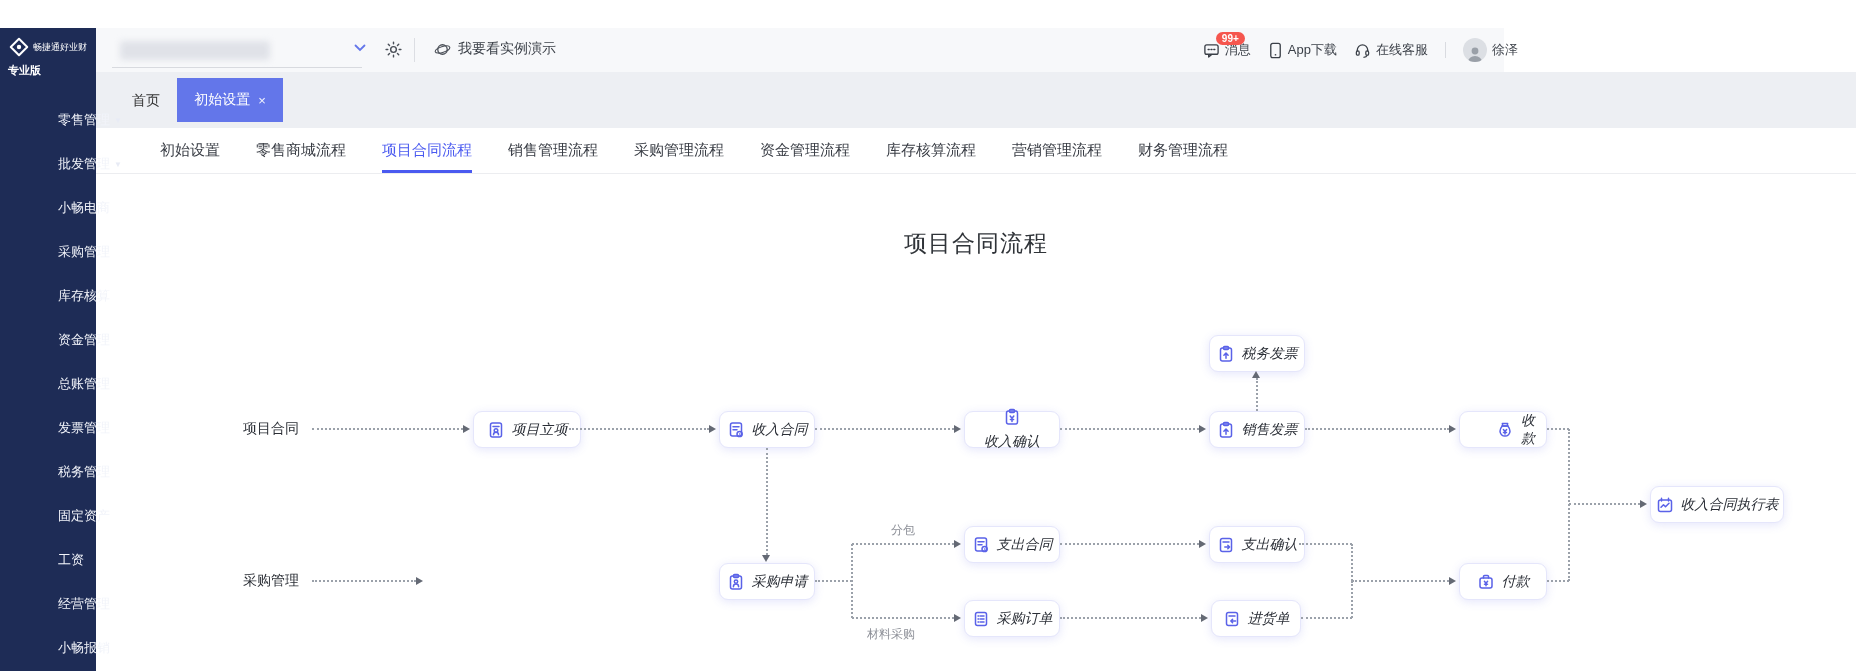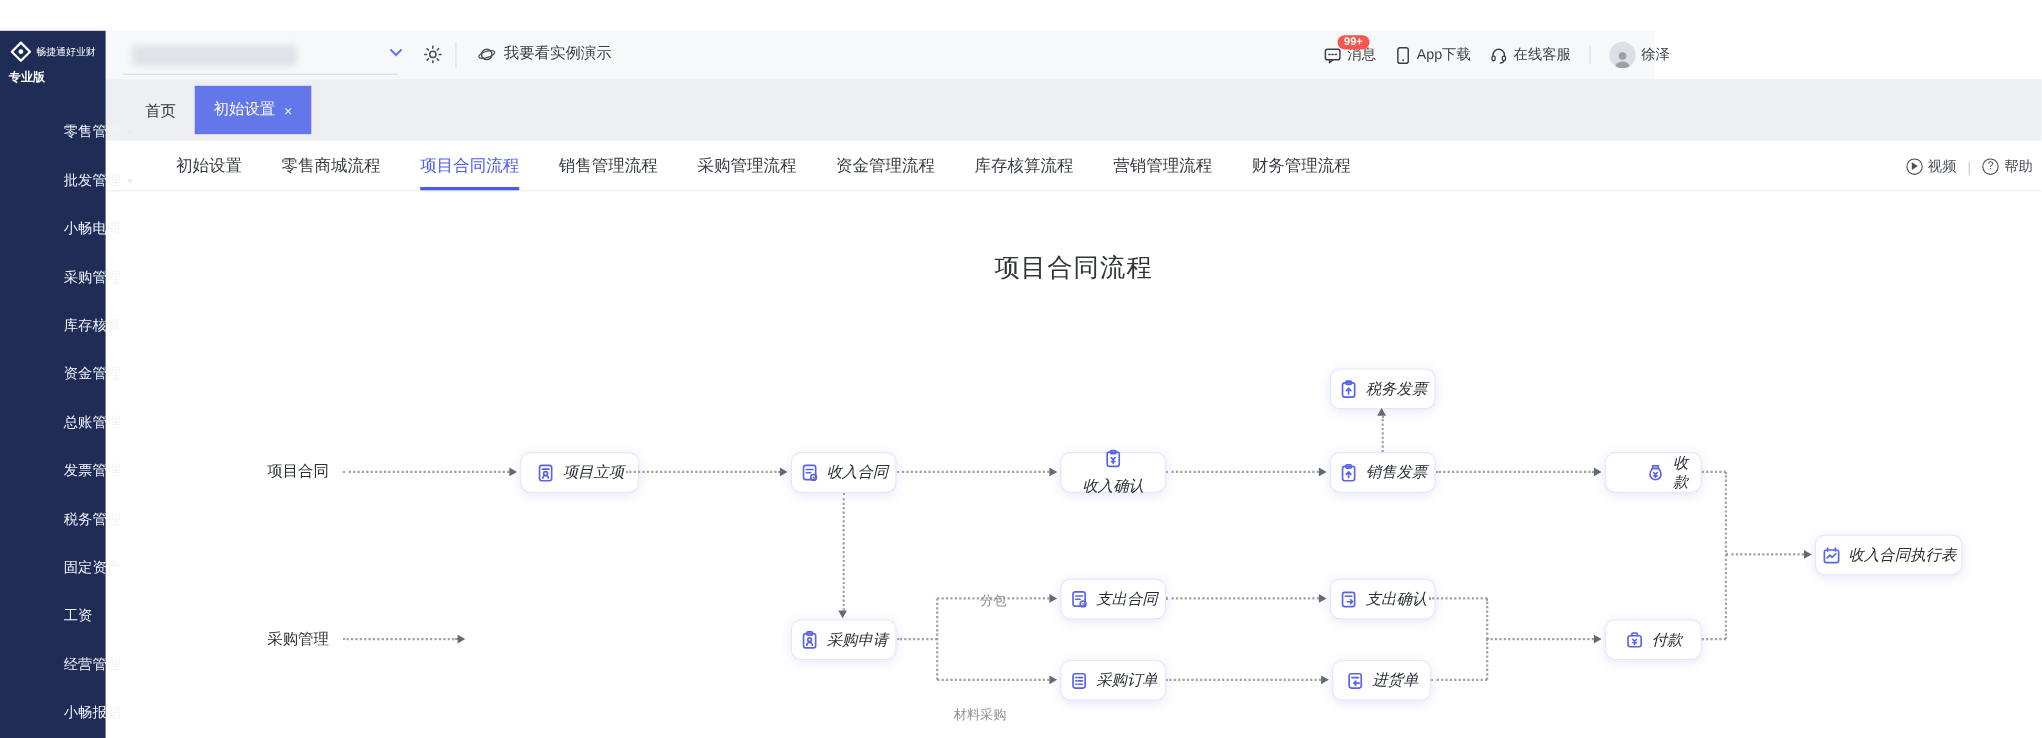--- a/index.html
+++ b/index.html
@@ -61,21 +61,21 @@
   .nav-tools { position:absolute; right:8px; top:0; height:46px; display:flex; align-items:center;
     gap:10px; font-size:13px; color:#4a4f57; }
   .tool { display:flex; align-items:center; gap:5px; cursor:pointer; }
   .tool-sep { color:#c9ccd2; }
 
   
   .canvas { position:absolute; left:0; top:46px; width:1760px; height:497px; }
   .flow-title { position:absolute; left:0; top:54px; width:1760px; text-align:center; font-size:23px;
     color:#2f3338; letter-spacing:1px; }
   .lane-label { position:absolute; font-size:14px; color:#2b2f36; font-weight:500; }
-  .edge-label { position:absolute; font-size:12px; color:#8c8f97; text-align:center;margin-top:16px; }
+  .edge-label { position:absolute; font-size:12px; color:#8c8f97; text-align:center; }
   .fnode { position:absolute; height:37px; background:#fff; border:1px solid #e5e6fb; border-radius:9px;
     box-shadow:0 2px 10px rgba(93,101,233,.16); display:flex; align-items:center; justify-content:center;
     gap:7px; font-size:14px; color:#2a2e36; cursor:pointer;font-style:italic; }
   .fnode svg { flex:0 0 auto; }
   .edge-h { position:absolute; border-top:2px dotted #9ba1aa; }
   .edge-v { position:absolute; border-left:2px dotted #9ba1aa; }
   .arr { position:absolute; width:0; height:0; }
   .arr.right { border-top:4.5px solid transparent; border-bottom:4.5px solid transparent; border-left:7px solid #646974; }
   .arr.up    { border-left:4.5px solid transparent; border-right:4.5px solid transparent; border-bottom:7px solid #646974; }
   .arr.down  { border-left:4.5px solid transparent; border-right:4.5px solid transparent; border-top:7px solid #646974; }
@@ -190,35 +190,20 @@
           <div class="ftab">初始设置</div>
           <div class="ftab">零售商城流程</div>
           <div class="ftab active">项目合同流程</div>
           <div class="ftab">销售管理流程</div>
           <div class="ftab">采购管理流程</div>
           <div class="ftab">资金管理流程</div>
           <div class="ftab">库存核算流程</div>
           <div class="ftab">营销管理流程</div>
           <div class="ftab">财务管理流程</div>
         </div>
-      <div class="nav-tools">
-        <div class="tool">
-          <span class="icon-circle">
-            <svg width="7" height="8" viewBox="0 0 7 8">
-                <polygon points="1,0.5 6.5,4 1,7.5" fill="#4a4f57"></polygon>
-              </svg>
-          </span>
-          <span>视频</span>
-        </div>
-        <span class="tool-sep">|</span>
-        <div class="tool">
-          <span class="icon-circle">?</span>
-          <span>帮助</span>
-        </div>
-      </div>
     </div>
 
     <div class="canvas" id="canvas">
       <div class="flow-title">项目合同流程</div>
       <div class="lane-label" style="left:147px; top:246px;">项目合同</div>
       <div class="lane-label" style="left:147px; top:398px;">采购管理</div>
       <div class="edge-label" style="left:756px; top:348px; width:102px;">分包</div>
       <div class="edge-label" style="left:740px; top:452px; width:110px;">材料采购</div>
     <div class="fnode" style="left: 377px; top: 237px; width: 108px;">
           <span style="display: flex;">

